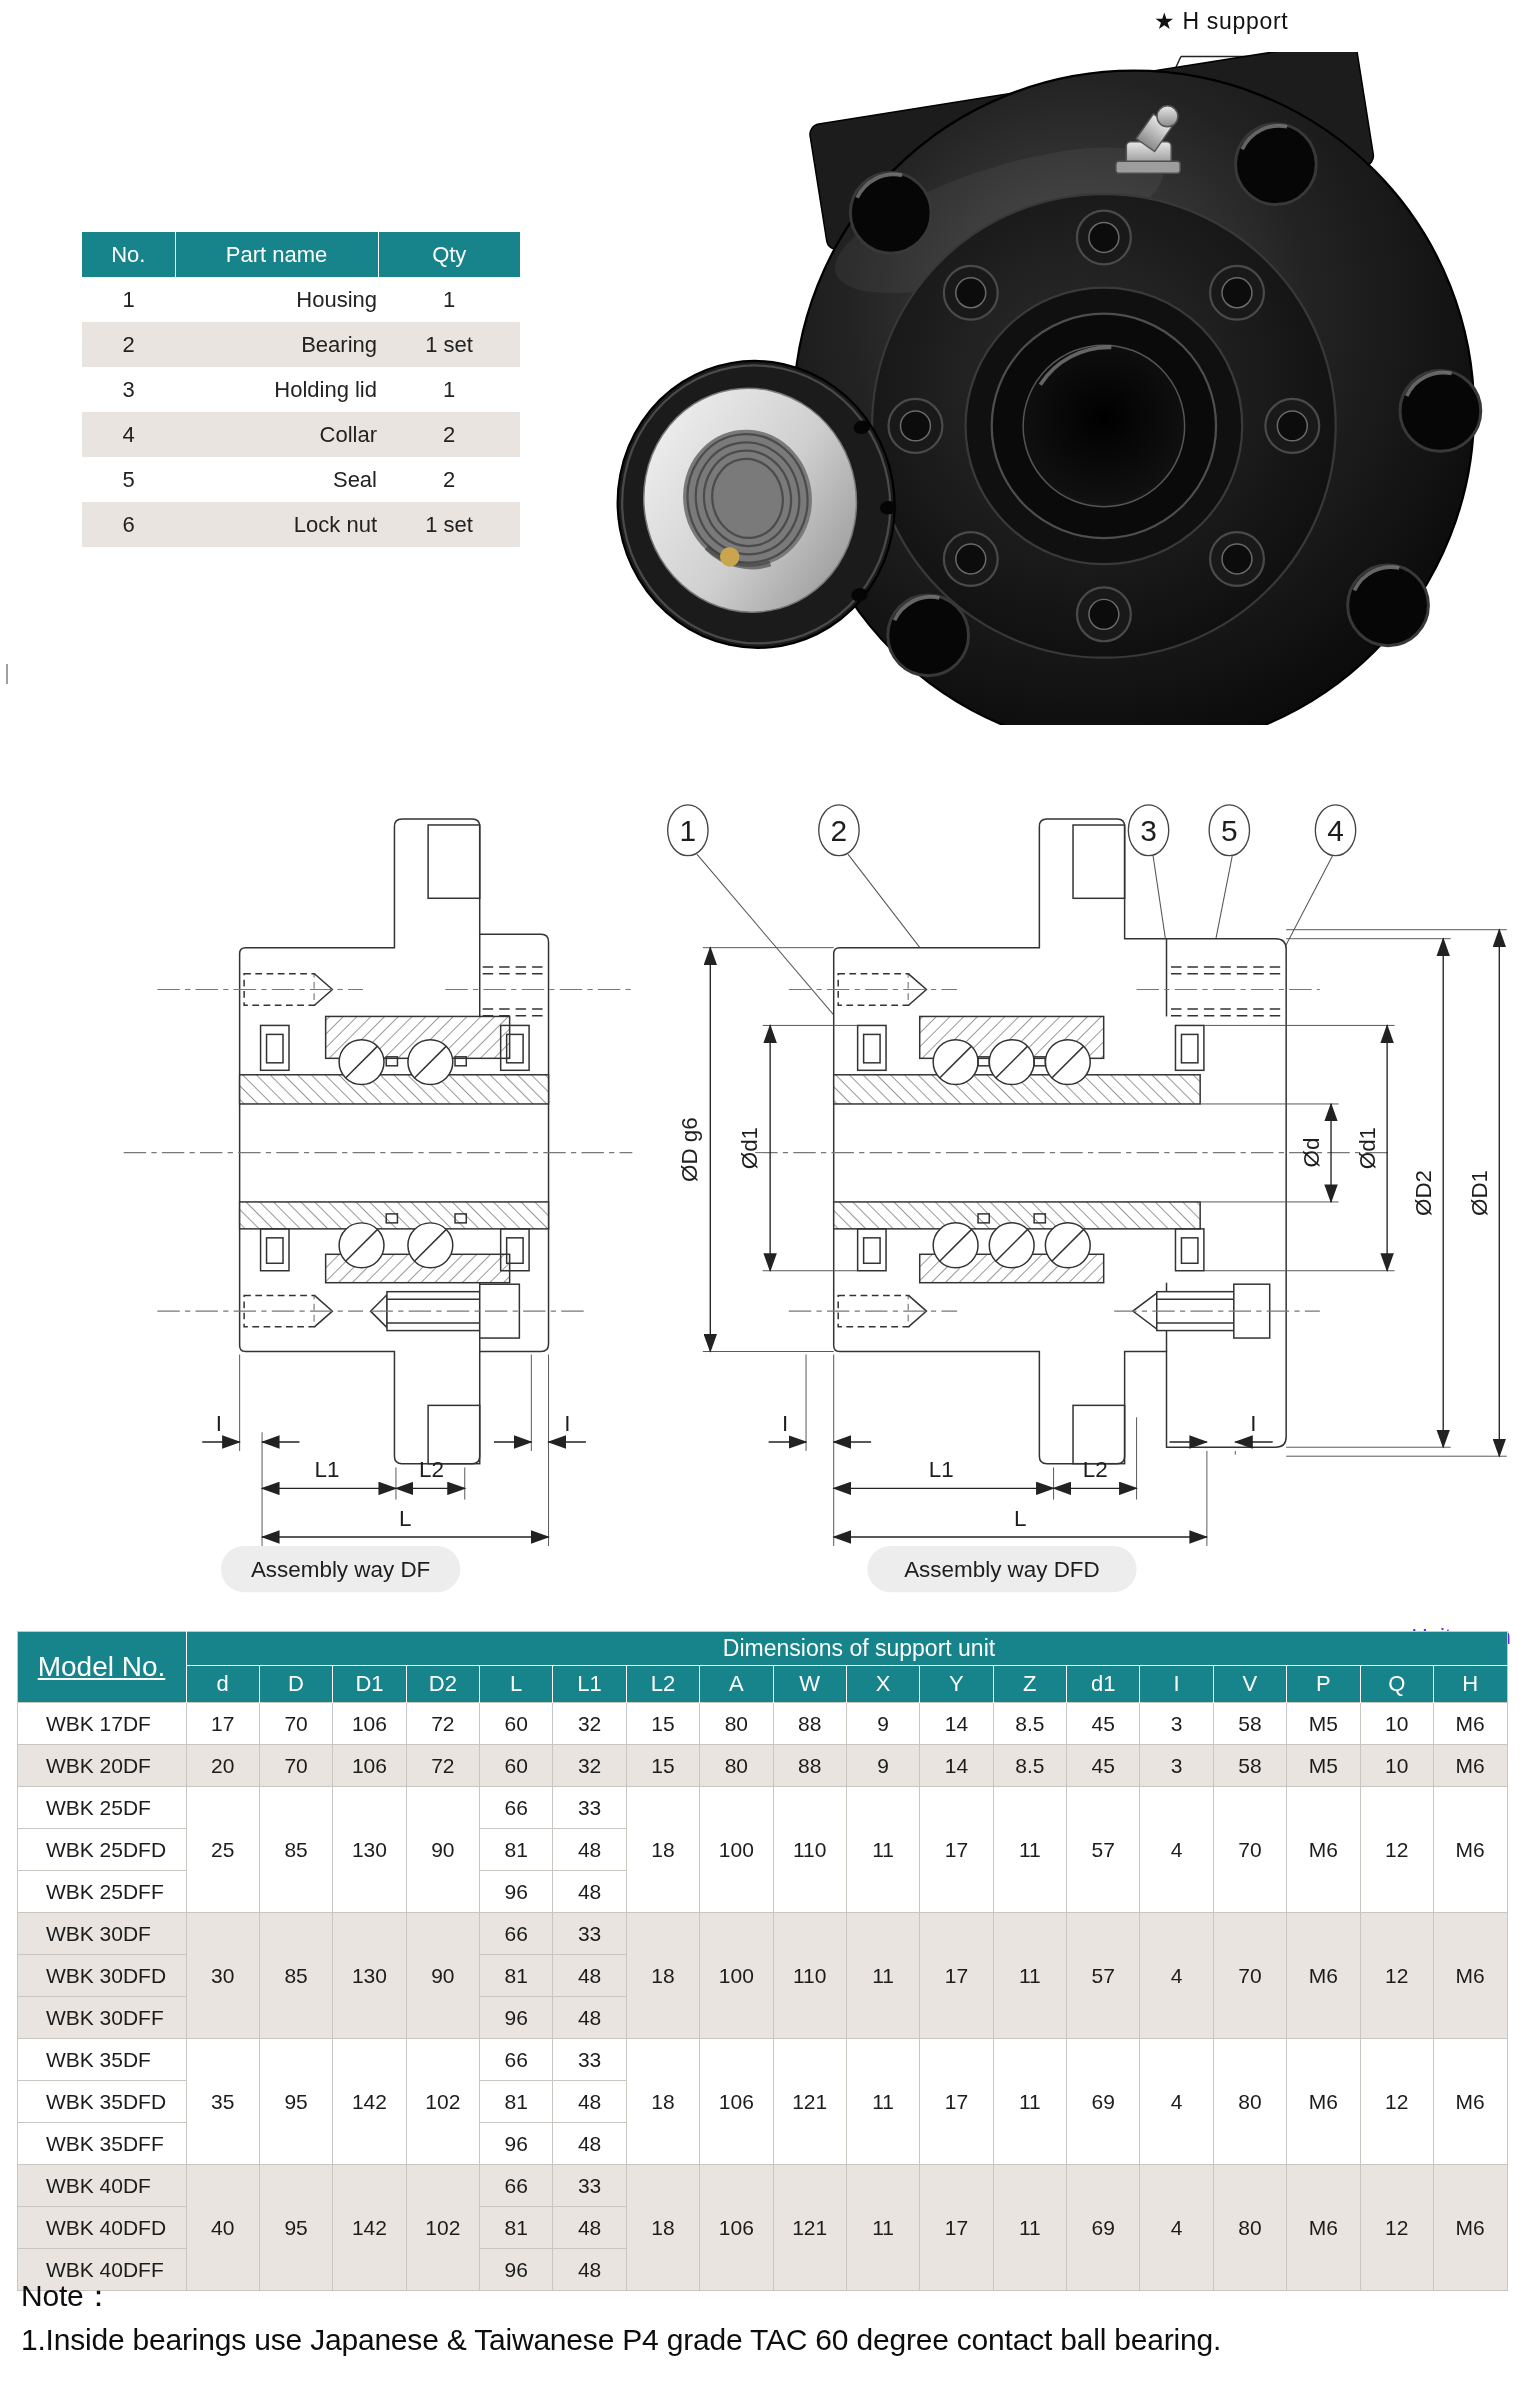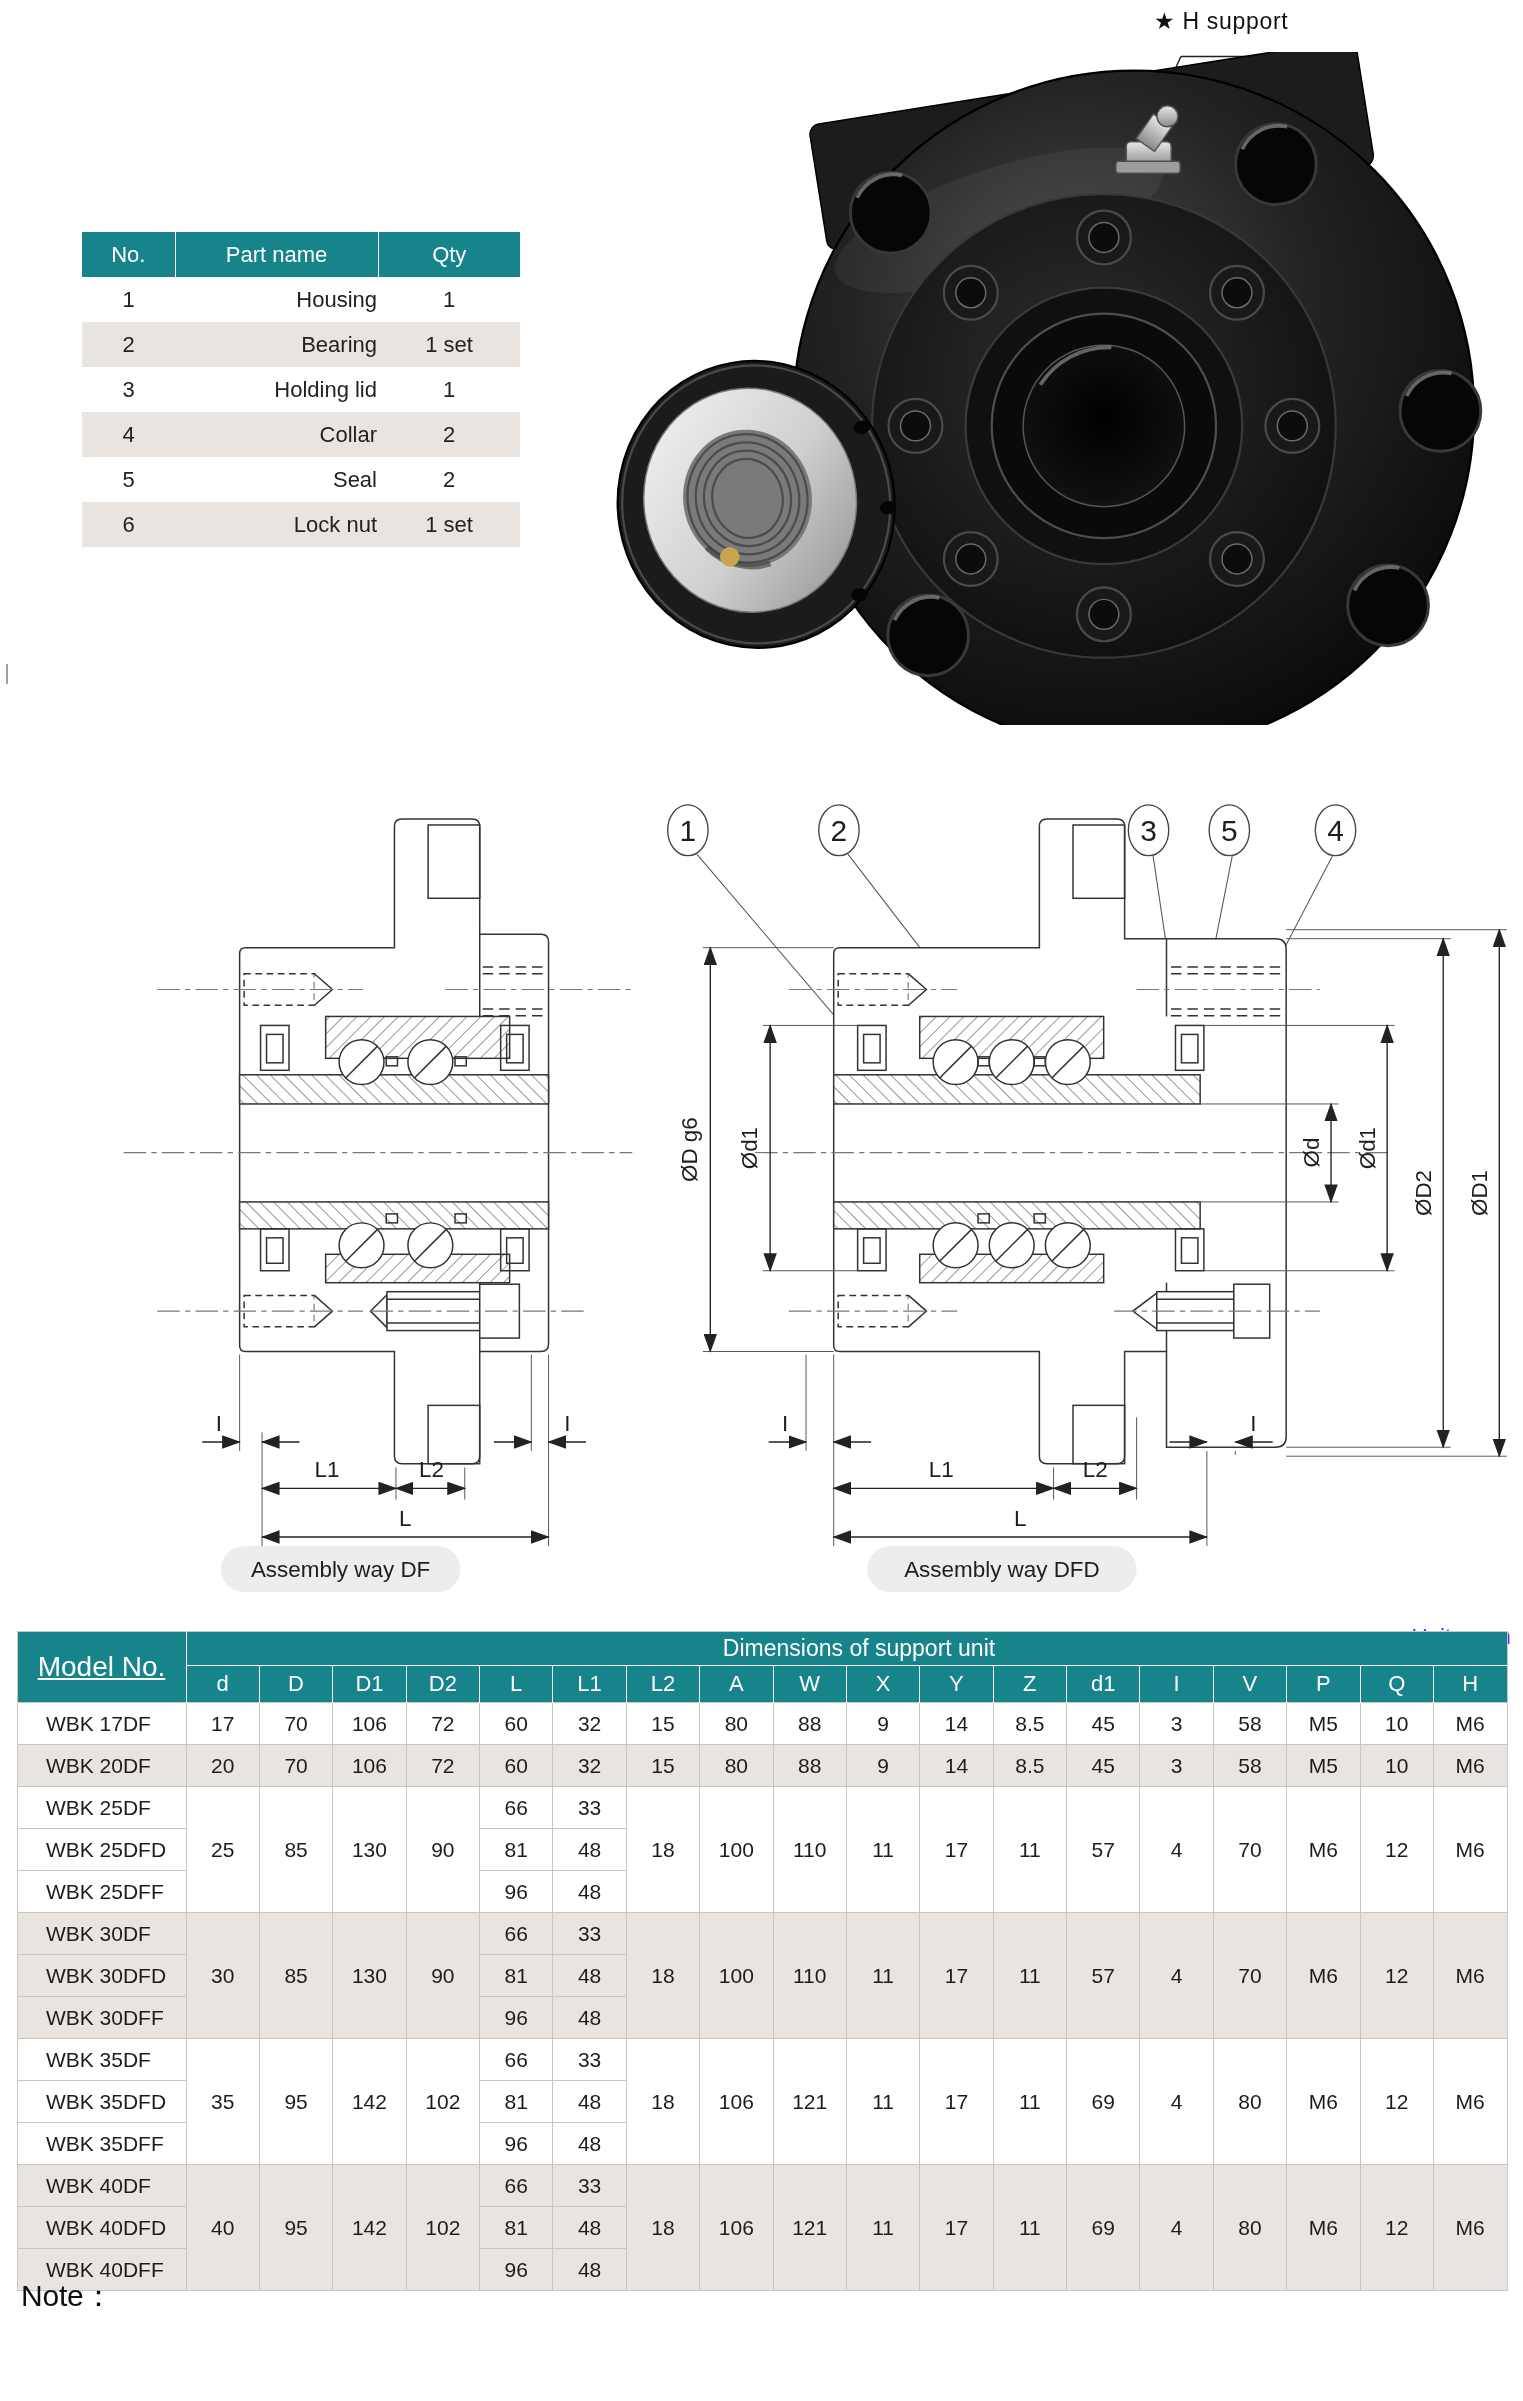--- a/index.html
+++ b/index.html
@@ -714,14 +714,15 @@
           <td class="model">WBK 40DFF</td>
           <td>96</td>
           <td>48</td>
         </tr>
       </tbody>
   </table>
 </div>
 
 <div class="abs" id="notes">
   <div>Note：</div>
+  <div>1.Inside bearings use Japanese &amp; Taiwanese P4 grade TAC 60 degree contact ball bearing.</div>
 </div>
 
 
 </body></html>

